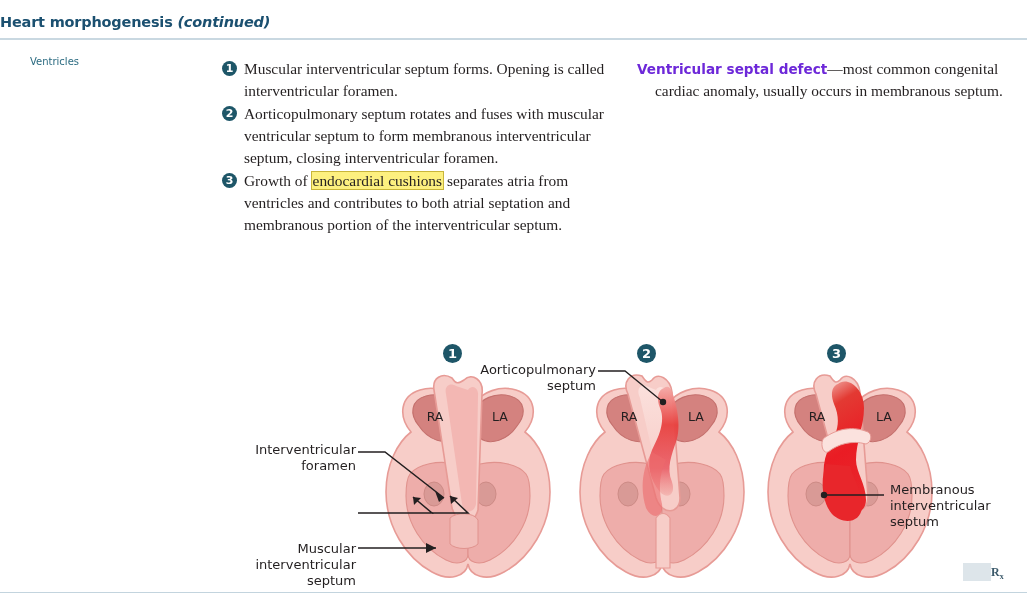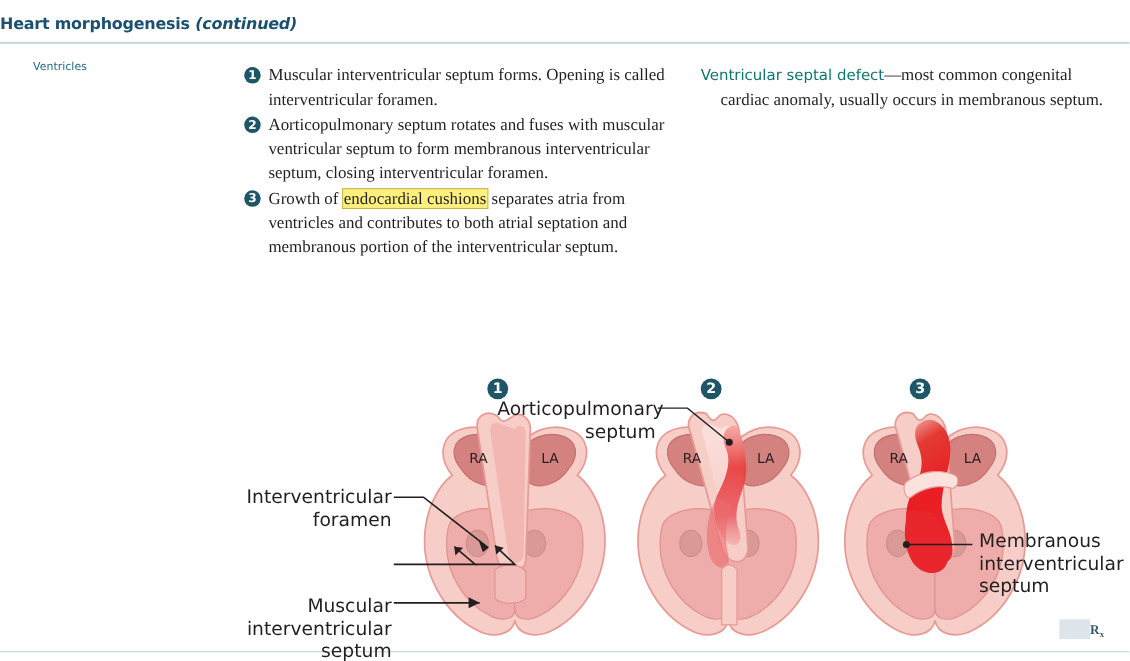--- a/index.html
+++ b/index.html
@@ -43,21 +43,21 @@
     font-family: "Liberation Serif", serif;
     font-size: 15.4px; line-height: 1.45; color: #231f20;
   }
   .col-right {
     position: absolute; left: 637px; top: 58px; width: 382px;
     font-family: "Liberation Serif", serif;
     font-size: 15.4px; line-height: 1.45; color: #231f20;
   }
   .col-right .lead {
     font-family: "DejaVu Sans", sans-serif;
-    font-size: 13.6px; font-weight: normal; color: #0f766e; margin-top: 32px;
+    font-size: 13.6px; font-weight: bold; color: #6d28d9; margin-top: 32px;
   }
   .col-right .body { text-indent: 0; }
   .col-right p { padding-left: 18px; text-indent: -18px; }
 
   .num-item {
     position: relative;
     padding-left: 22px;
     margin-bottom: 0px;
   }
   .num-badge {
@@ -82,21 +82,21 @@
     width: 19px; height: 19px; border-radius: 50%;
     background: #1e5668; color: #fff;
     font-family: "DejaVu Sans", sans-serif;
     font-size: 13px; font-weight: bold;
     line-height: 19px; text-align: center;
   }
 
   .fig-label {
     position: absolute;
     font-family: "DejaVu Sans", sans-serif;
-    font-size: 17px; color: #231f20;
+    font-size: 13px; color: #231f20;
     line-height: 1.22;
   }
   .fig-label.ralign { text-align: right; }
   .fig-label.lalign { text-align: left; }
 
   .rx-badge {
     position: absolute; left: 963px; top: 563px;
     width: 16px; height: 18px;
     background: #dde5ea;
     color: #3c5a6b;

